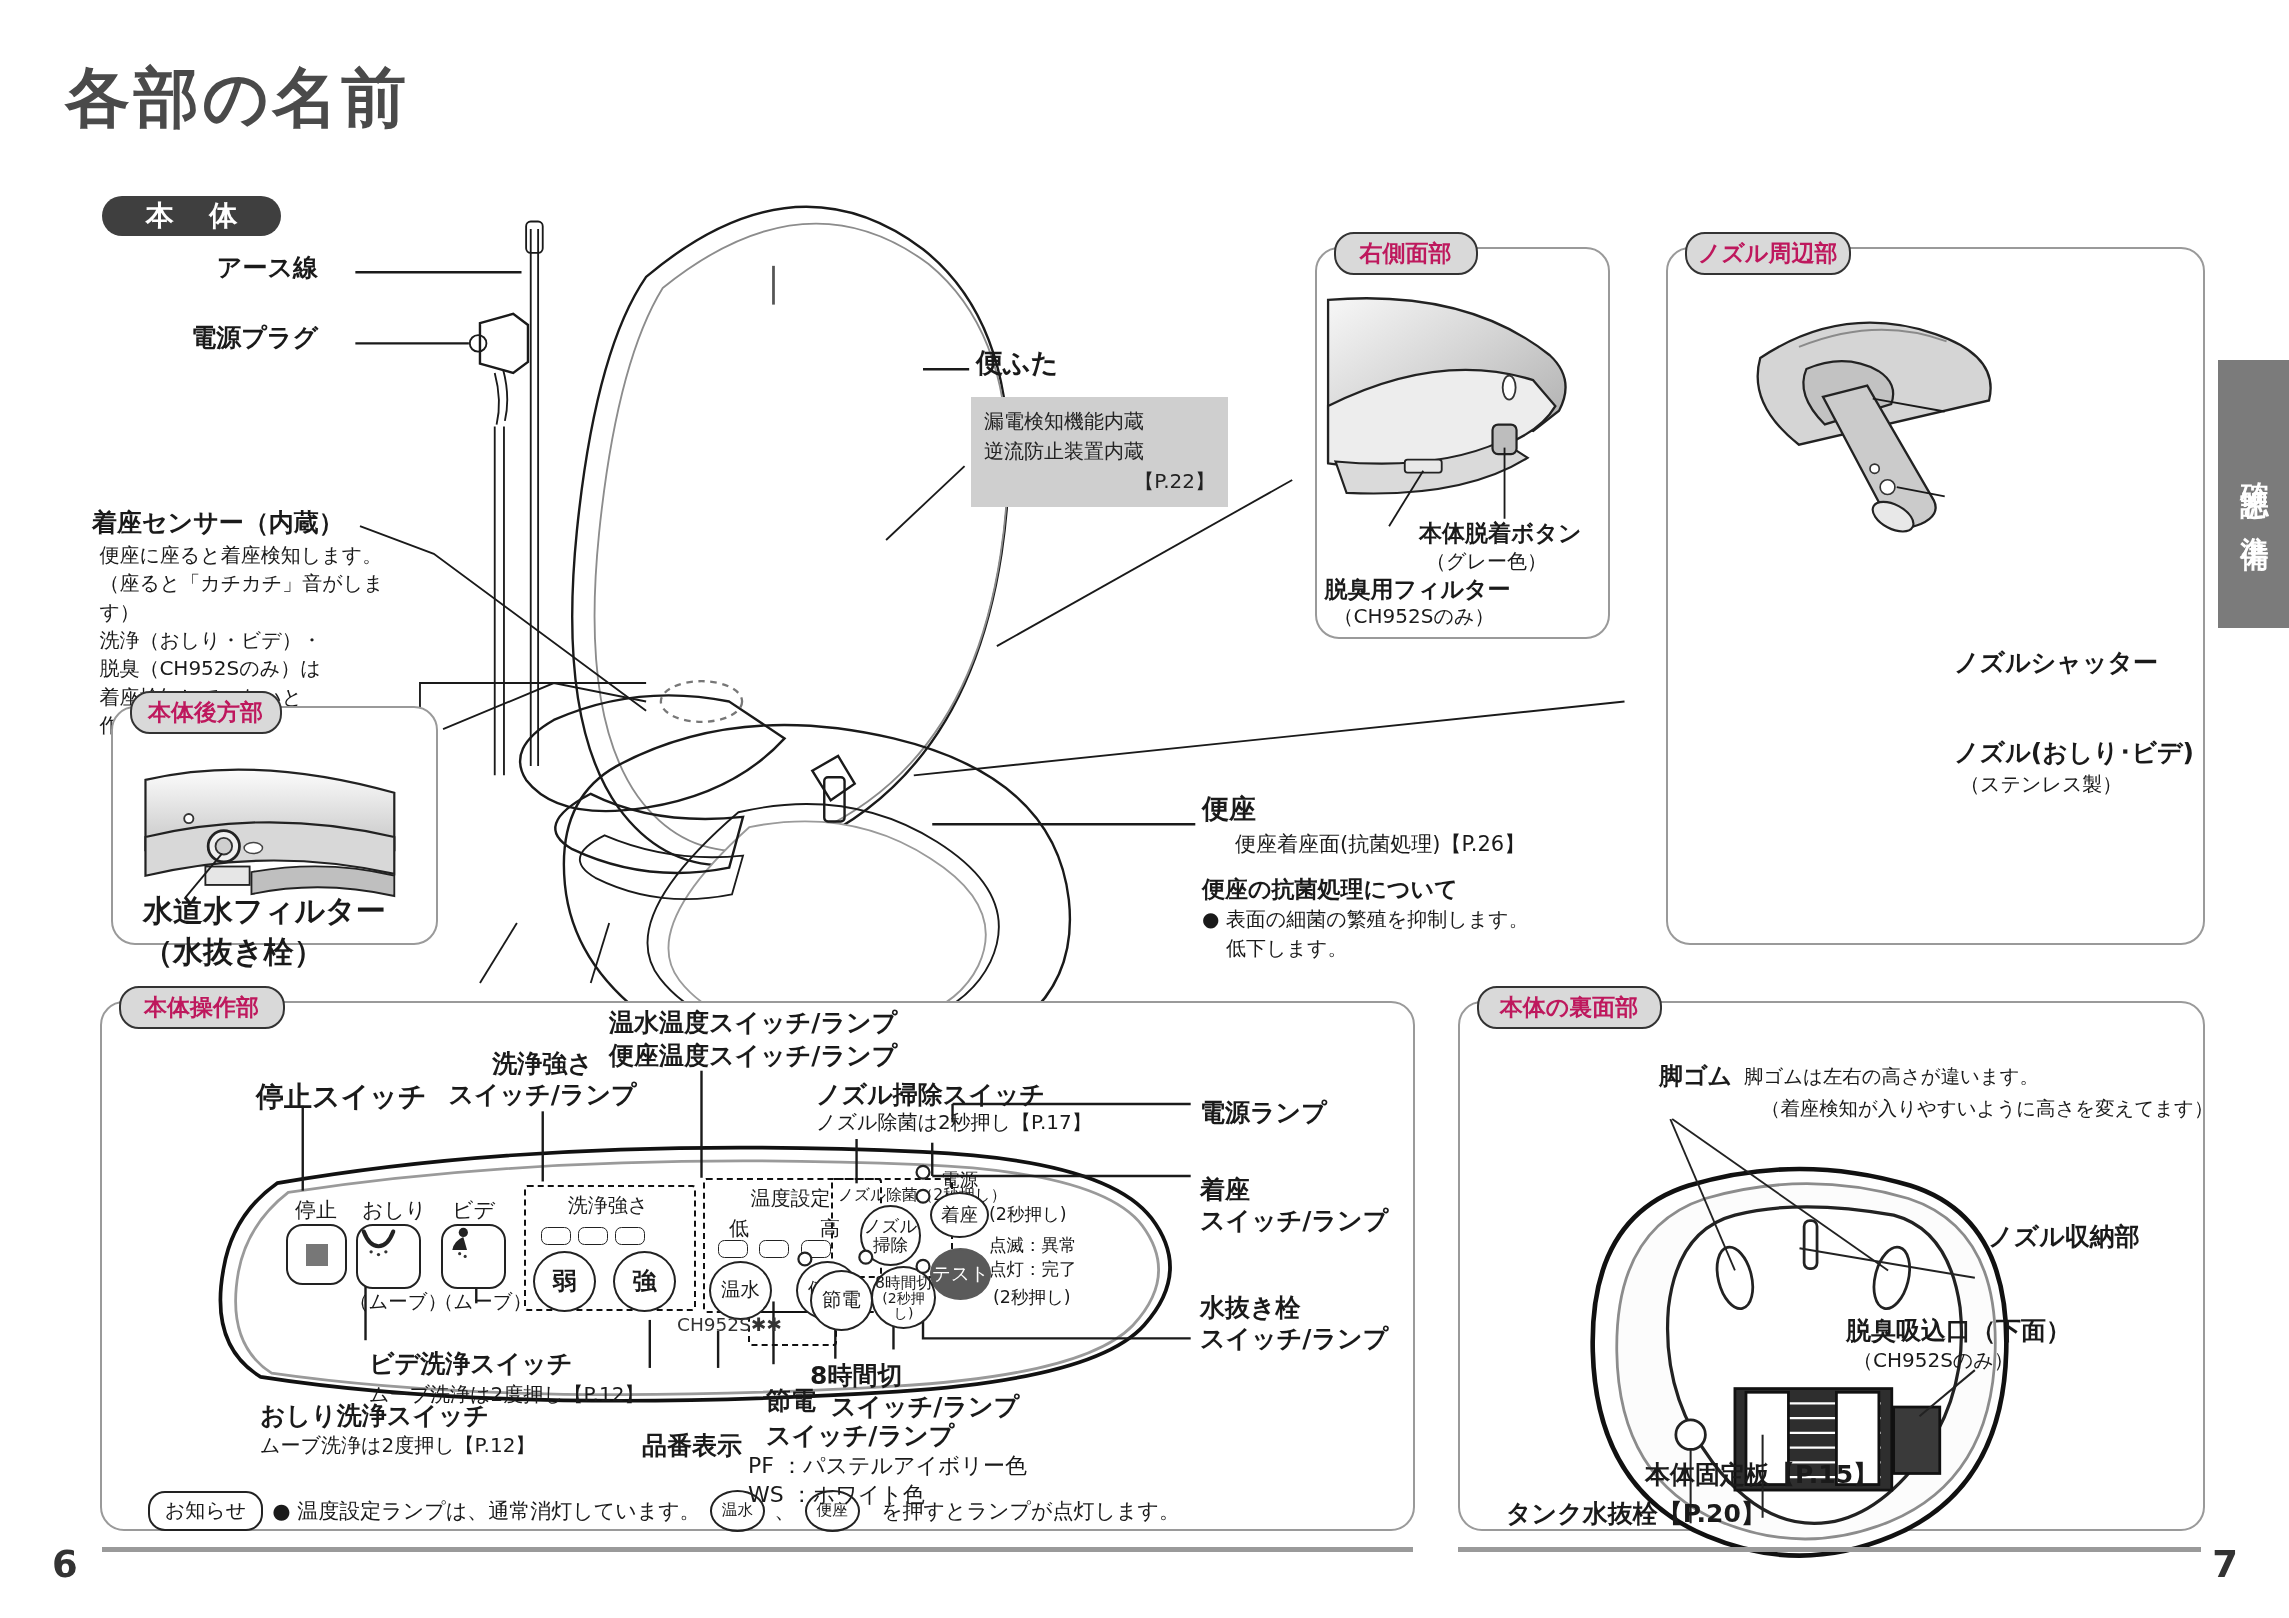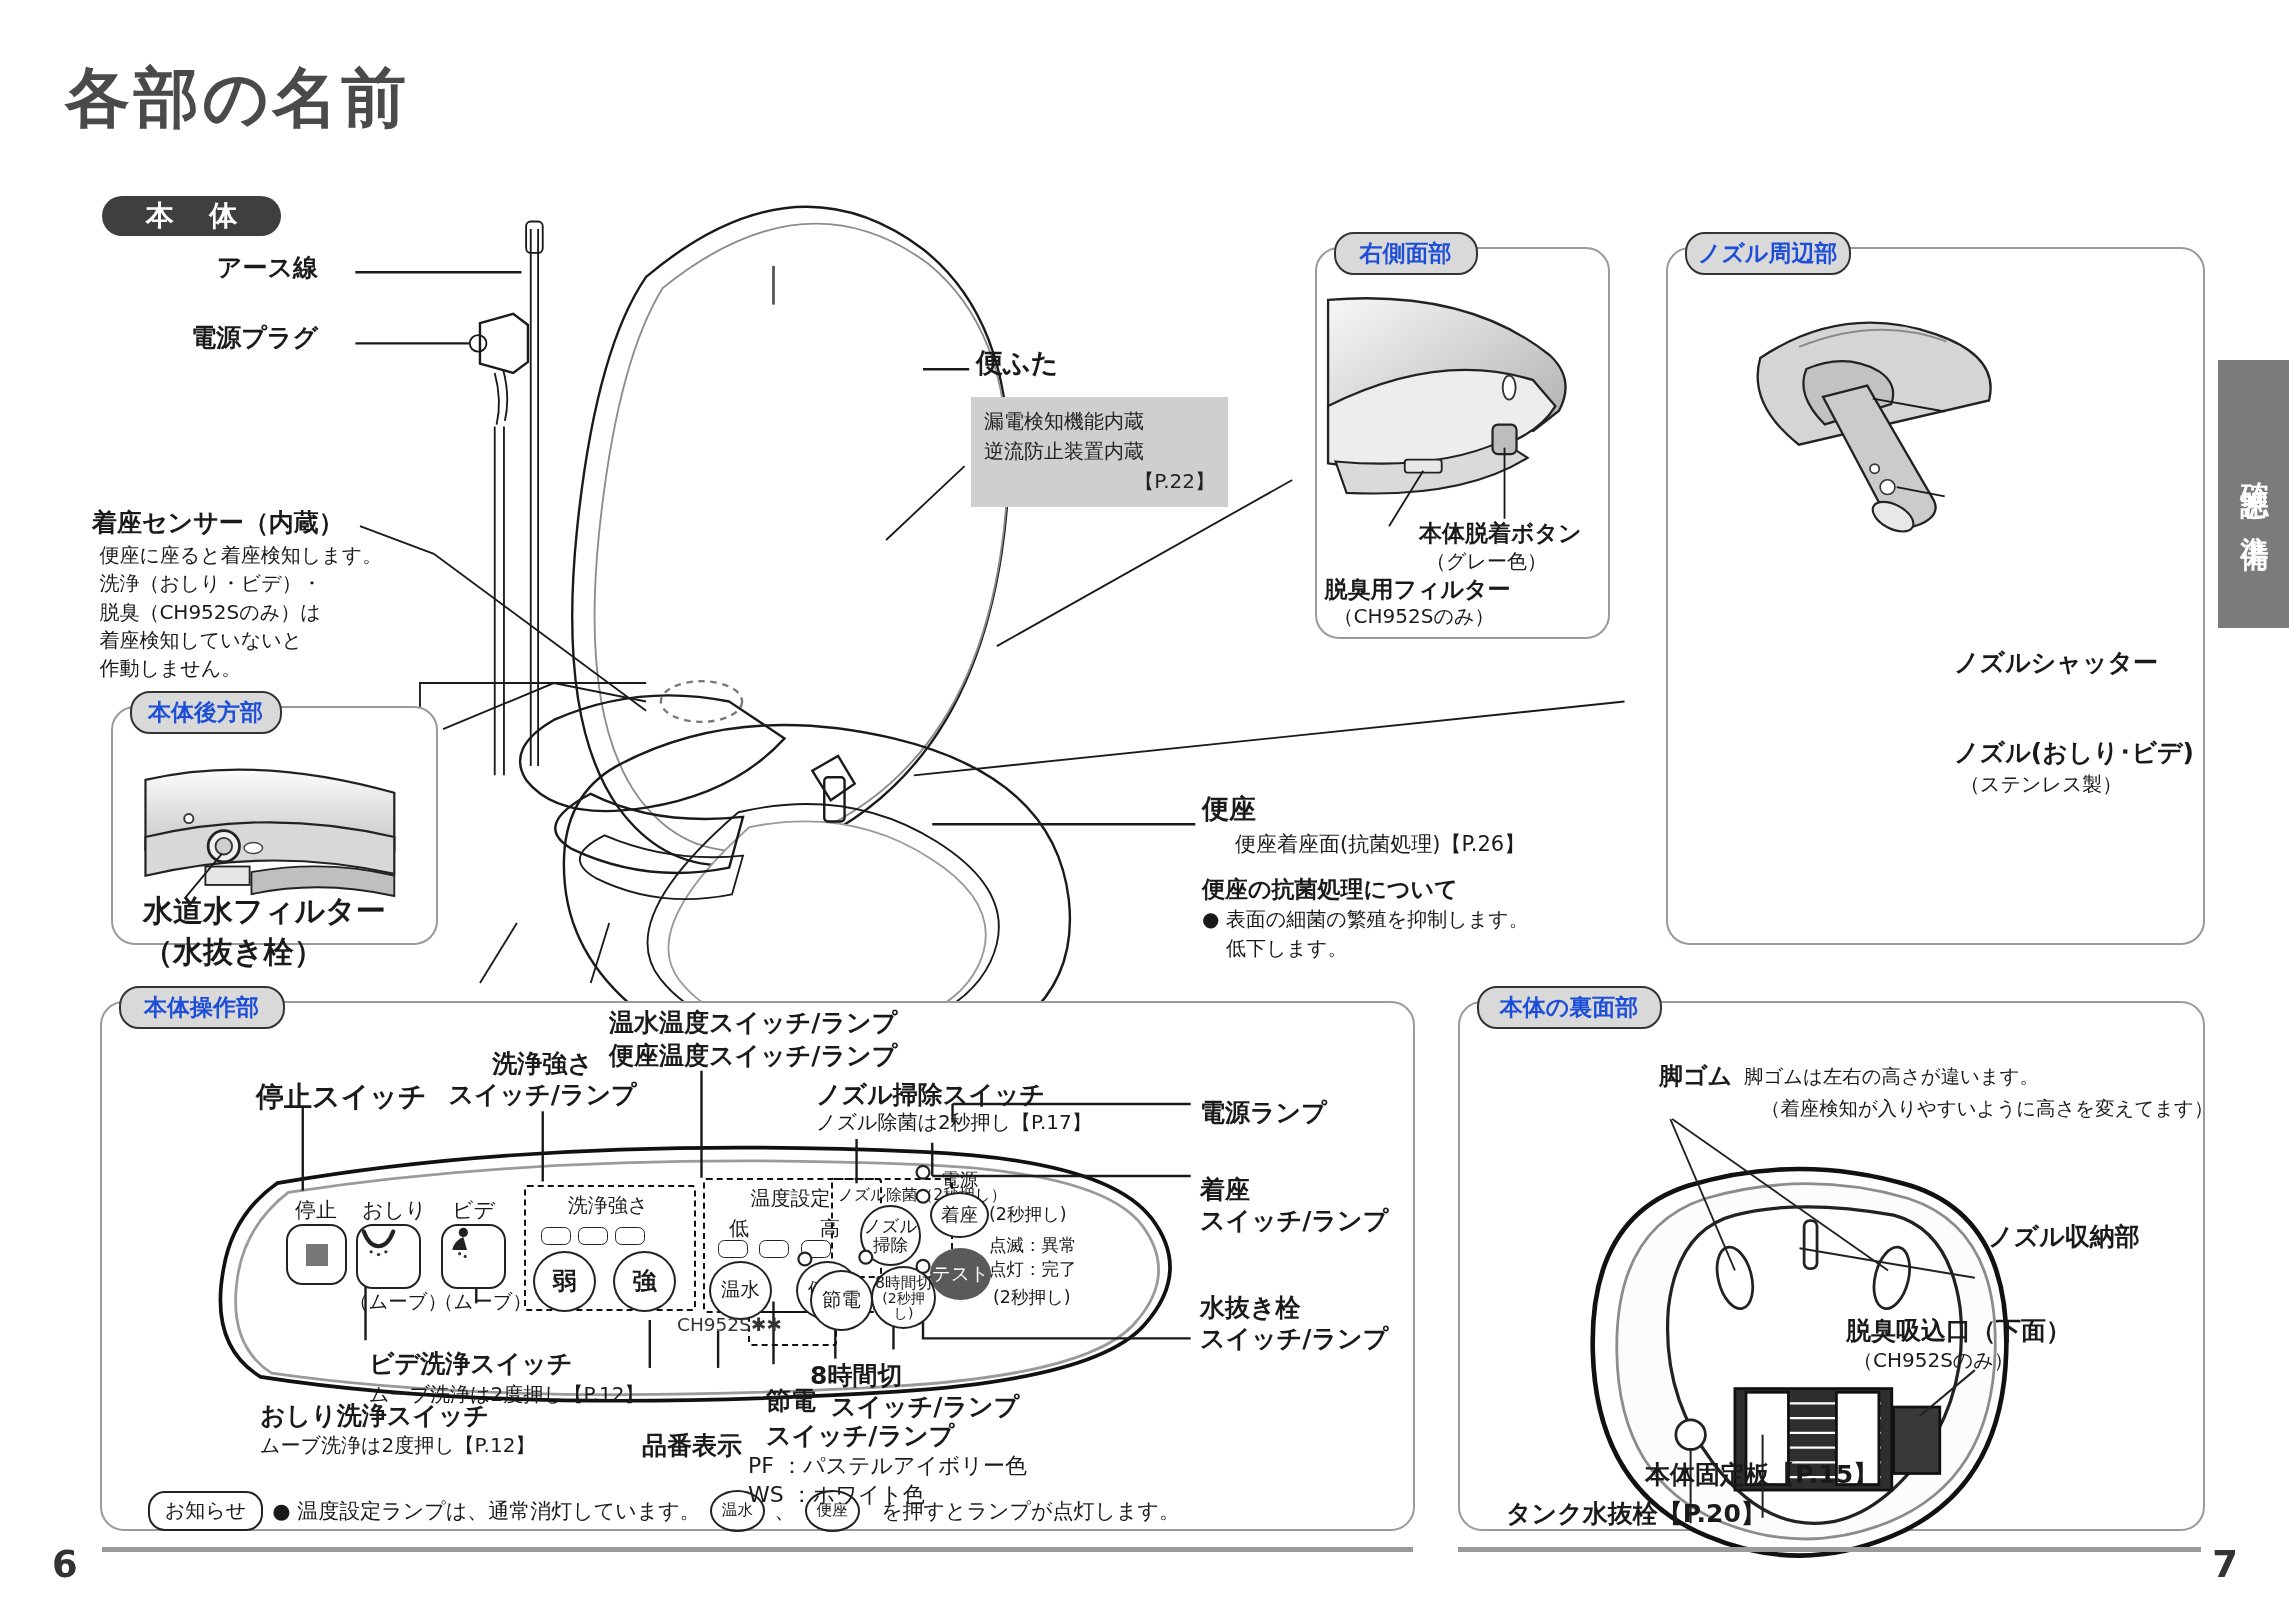--- a/index.html
+++ b/index.html
@@ -4,21 +4,21 @@
 <style>
   html,body{margin:0;padding:0;background:#fff;}
   body{width:2290px;height:1619px;position:relative;overflow:hidden;
        font-family:"DejaVu Sans","Liberation Sans",sans-serif;color:#1a1a1a;}
   .abs{position:absolute;}
   .pagetitle{left:65px;top:54px;font-size:65px;font-weight:bold;color:#4a4a4a;letter-spacing:3.7px;}
   .pill{display:inline-flex;align-items:center;justify-content:center;
         background:#3f3f3f;color:#fff;border-radius:24px;font-weight:bold;}
   .pill-honti{left:102px;top:196px;width:166px;height:40px;font-size:28px;letter-spacing:13px;padding-left:13px;}
   .boxpill{display:inline-flex;align-items:center;justify-content:center;background:#d9d9d9;
-           border:2.3px solid #333;border-radius:20px;font-weight:bold;color:#1d4ed8;}
+           border:2.3px solid #333;border-radius:20px;font-weight:bold;color:#be185d;}
   .panel{border:2.8px solid #9a9a9a;border-radius:24px;background:#fff;}
   .lbl{font-weight:bold;}
   .note-grey{background:#cfcfcf;color:#222;}
   .side-tab{right:0;top:360px;width:72px;height:268px;background:#7b7b7b;color:#fff;
             writing-mode:vertical-rl;font-size:28px;font-weight:bold;letter-spacing:7.4px;
             display:flex;align-items:center;justify-content:center;}
   .pgnum{font-size:37px;font-weight:bold;color:#333;}
   svg{position:absolute;left:0;top:0;overflow:visible;}
   .ln{stroke:#1a1a1a;stroke-width:2.6;fill:none;}
   .lnthin{stroke:#1a1a1a;stroke-width:2;fill:none;}
@@ -106,20 +106,21 @@
 <div class="abs note-grey" style="left:971px;top:397px;width:231px;padding:9.2px 13px 11px;font-size:20px;line-height:1.5;">
   <div>漏電検知機能内蔵</div>
   <div>逆流防止装置内蔵</div>
   <div style="text-align:right;">【P.22】</div>
 </div>
 
 <div class="abs" style="left:92px;top:506px;width:305px;">
   <div class="lbl" style="font-size:25px;">着座センサー（内蔵）</div>
   <div style="font-size:20px;line-height:1.42;margin-top:1.8px;padding-left:7.4px;">
     <div>便座に座ると着座検知します。</div>
+    <div>（座ると「カチカチ」音がします）</div>
     <div>洗浄（おしり・ビデ）・</div>
     <div>脱臭（CH952Sのみ）は</div>
     <div>着座検知していないと</div>
     <div>作動しません。</div>
   </div>
 </div>
 
 <div class="abs" style="left:1202px;top:791px;width:406px;">
   <div class="lbl" style="font-size:27px;">便座</div>
   <div style="font-size:21px;padding-left:33px;margin-top:2.8px;">便座着座面(抗菌処理)【P.26】</div>

